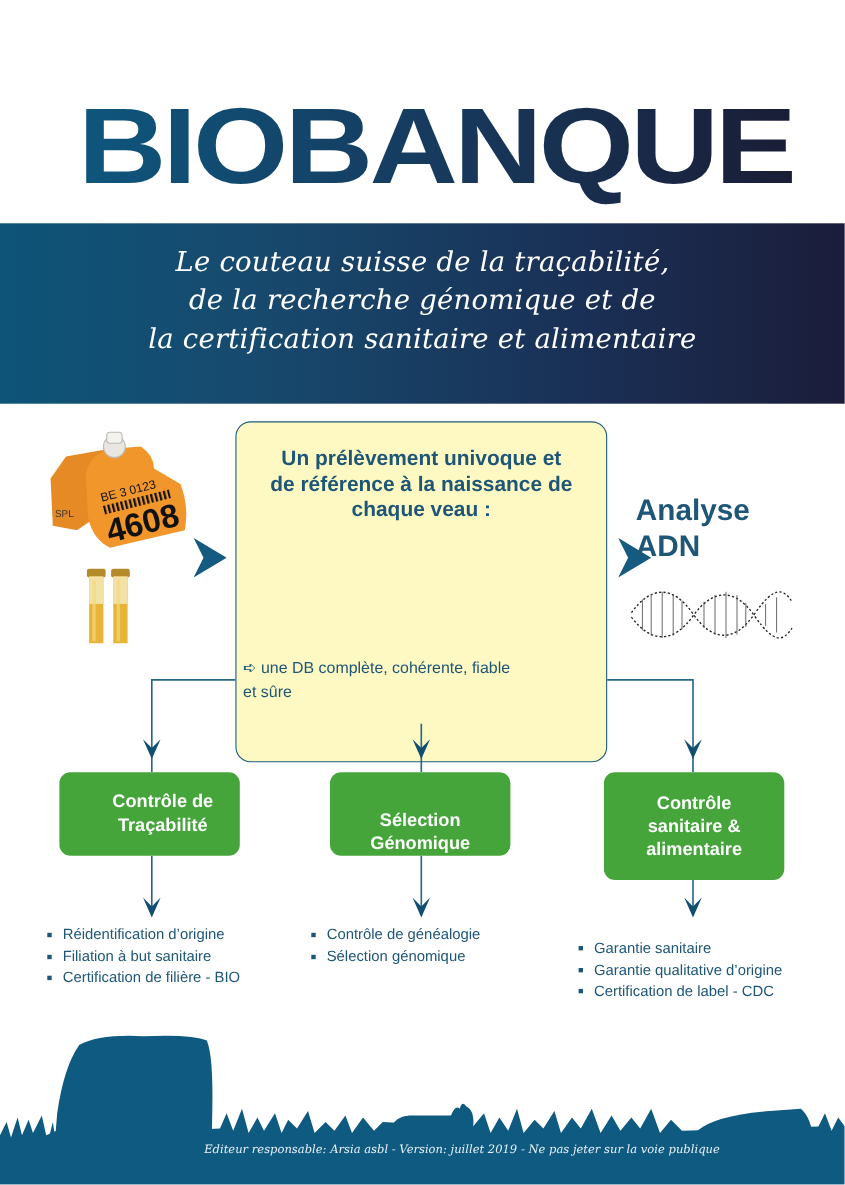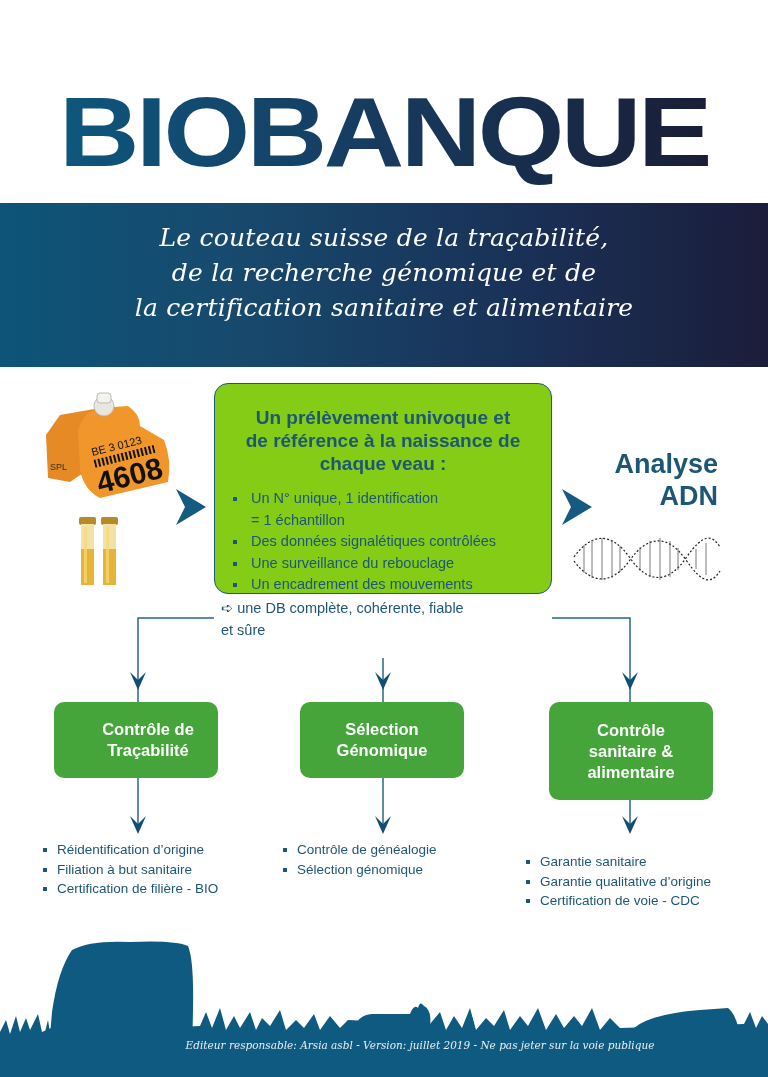--- a/index.html
+++ b/index.html
@@ -1,54 +1,54 @@
 <!DOCTYPE html>
 <html><head>
 <meta charset="utf-8">
 <style>
   html, body { margin:0; padding:0; }
   body { width:768px; height:1077px; background:#ffffff; position:relative; overflow:hidden; font-family:"DejaVu Sans", sans-serif; }
   .abs { position:absolute; }
 
   
-  #title { left:0; top:84px; width:736px; height:110px; }
+  #title { left:12px; top:84px; width:736px; height:110px; }
   #title svg { display:block; }
 
   
   #banner { left:0; top:203px; width:768px; height:164px;
     background:linear-gradient(90deg,#0d5478 0%,#174a6e 30%,#1a2f55 70%,#1b1d3a 100%); }
   #banner .line { position:absolute; left:0; width:768px; text-align:center; color:#ffffff;
     font-family:"DejaVu Serif", serif; font-style:italic; font-size:25px; letter-spacing:0.2px; }
 
   
-  #center-box { left:214px; top:383px; width:338px; height:211px; border:1.6px solid #1c5c7c; border-radius:14px; background:#84cc16; box-sizing:border-box; }
+  #center-box { left:214px; top:383px; width:338px; height:310px; border:1.6px solid #1c5c7c; border-radius:14px; background:#fef9c3; box-sizing:border-box; }
   #center-box .heading { position:absolute; left:0; top:22px; width:100%; text-align:center; color:#1e5677; font-family:"Liberation Sans", sans-serif; font-weight:bold; font-size:19px; line-height:23px; }
   #center-box ul { position:absolute; left:16px; top:104px; margin:0; padding:0; list-style:none; color:#1e5677; font-family:"Liberation Sans", sans-serif; font-size:14.5px; line-height:21.5px; }
   #center-box li { position:relative; padding-left:20px; }
   #center-box li::before { content:""; position:absolute; left:2px; top:9px; width:4px; height:4px; background:#1e5677; }
   #center-box .conclusion { position:absolute; left:6px; top:214px; width:320px; color:#1e5677; font-family:"Liberation Sans", sans-serif; font-size:14.5px; line-height:21.5px; }
 
   
   #ear-tag { left:40px; top:390px; width:135px; height:110px; }
   #tubes { left:76px; top:515px; width:46px; height:70px; }
 
   
   .chevron { width:32px; height:36px; }
 
   
-  #analyse { left:578px; top:448px; width:140px; text-align:right; color:#1e5677; font-family:"Liberation Sans", sans-serif; font-weight:bold; font-size:27px; line-height:32px; }
+  #analyse { left:578px; top:448px; width:140px; text-align:left; color:#1e5677; font-family:"Liberation Sans", sans-serif; font-weight:bold; font-size:27px; line-height:32px; }
   #dna { left:572px; top:527px; width:150px; height:62px; }
 
   
   #connectors { left:0; top:600px; width:768px; height:260px; }
 
   
   .green-box { background:#45a53a; color:#ffffff; border-radius:10px; text-align:center; font-family:"Liberation Sans", sans-serif; font-weight:bold; font-size:16.5px; line-height:21px; display:flex; align-items:center; justify-content:center; box-sizing:border-box; }
   #gb1 { left:54px; top:702px; width:164px; height:76px;padding-left:24px; }
-  #gb2 { left:300px; top:702px; width:164px; height:76px; }
+  #gb2 { left:300px; top:702px; width:164px; height:76px;align-items:flex-end; }
   #gb3 { left:549px; top:702px; width:164px; height:98px; }
 
   
   .blist { margin:0; padding:0; list-style:none; color:#1e5677; font-family:"Liberation Sans", sans-serif; font-size:13.5px; line-height:19.5px; }
   .blist li { position:relative; padding-left:14px; white-space:nowrap; }
   .blist li::before { content:""; position:absolute; left:0; top:8px; width:4px; height:4px; background:#1e5677; }
   #bl1 { left:43px; top:840px; }
   #bl2 { left:283px; top:840px; }
   #bl3 { left:526px; top:840px;margin-top:12px; }
 
@@ -116,27 +116,20 @@
       <path d="M0 0 L30 18 L0 36 L9 18 Z" fill="#155a80"></path>
     </svg>
 </div>
 
 <div id="center-box" class="abs">
   <div class="heading">
     <div>Un prélèvement univoque et</div>
     <div>de référence à la naissance de</div>
     <div>chaque veau :</div>
   </div>
-  <ul>
-    <li>Un N° unique, 1 identification</li>
-    <li style="padding-left:20px;" class="cont">= 1 échantillon</li>
-    <li>Des données signalétiques contrôlées</li>
-    <li>Une surveillance du rebouclage</li>
-    <li>Un encadrement des mouvements</li>
-  </ul>
   <div class="conclusion">
     <span>➪</span>
     <span>une DB complète, cohérente, fiable</span><br>
     <span>et sûre</span>
   </div>
 </div>
 <style>#center-box li.cont::before{display:none;}</style>
 
 <div class="abs chevron" style="left:562px; top:489px;">
   <svg width="32" height="36" viewBox="0 0 32 36">
@@ -218,21 +211,21 @@
   <li>Filiation à but sanitaire</li>
   <li>Certification de filière - BIO</li>
 </ul>
 <ul id="bl2" class="abs blist">
   <li>Contrôle de généalogie</li>
   <li>Sélection génomique</li>
 </ul>
 <ul id="bl3" class="abs blist">
   <li>Garantie sanitaire</li>
   <li>Garantie qualitative d’origine</li>
-  <li>Certification de voie - CDC</li>
+  <li>Certification de label - CDC</li>
 </ul>
 
 <div id="footer" class="abs">
   <svg width="768" height="157" viewBox="0 0 768 157">
     <g fill="#0f5a80">
 
       <path d="M48 140 L52 92 Q58 50 72 30 Q90 20 130 22 Q175 20 188 26 Q194 40 193 90 L192 140 Z"></path>
       <path d="M48 100 L42 124 L52 126 Z"></path>
 
       <path d="M352 140 L356 104 Q360 95 372 94 L410 94 Q414 84 418 88 Q420 80 424 86 Q432 90 430 106 L424 112 L422 140 Z"></path>

